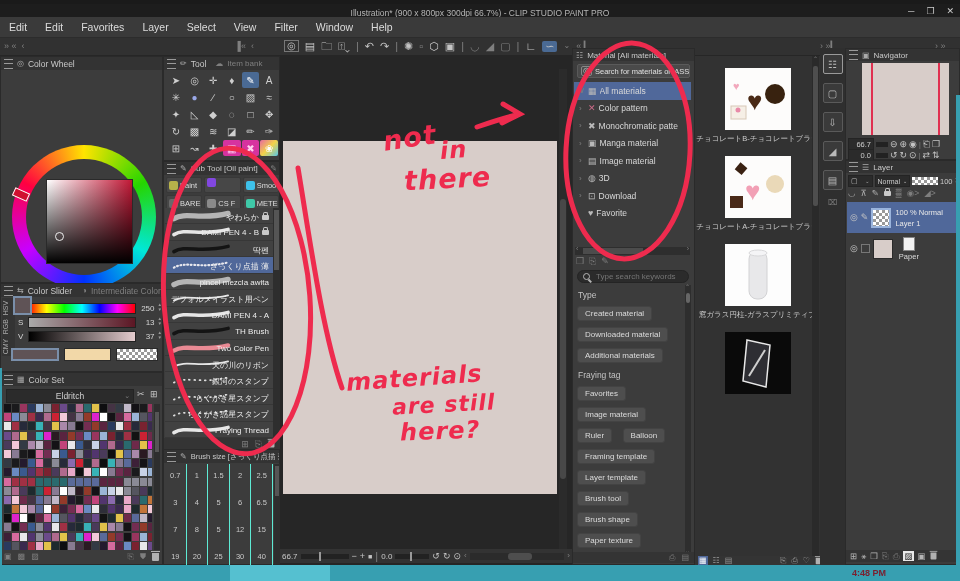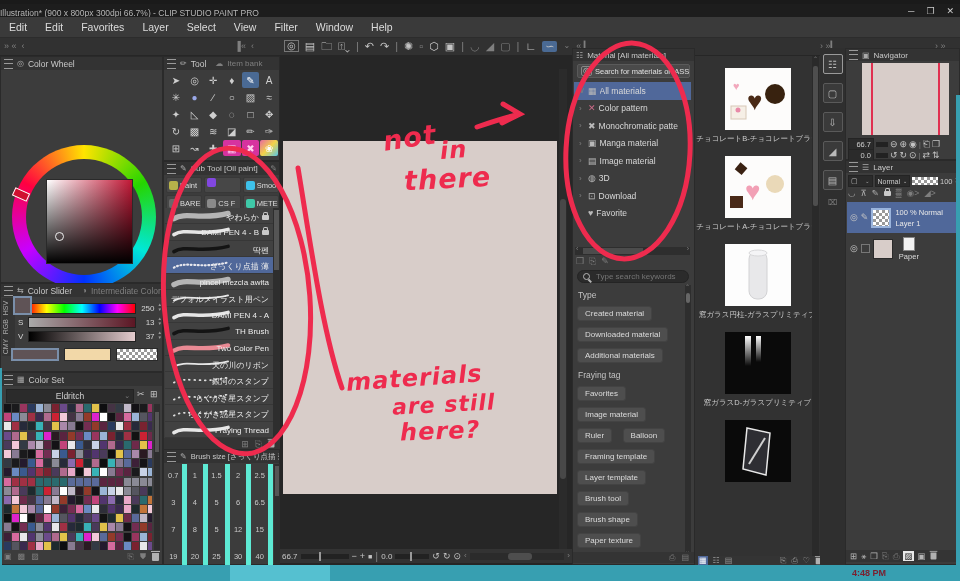--- a/index.html
+++ b/index.html
@@ -32,40 +32,40 @@
   .brush-row.selected{background:#50689a;}
   .brush-row svg{position:absolute;left:2px;top:1px;}
   .brush-label{position:absolute;right:4px;top:4px;font-size:8px;color:#ececec;display:flex;align-items:center;gap:3px;}
   .s-white{stroke:#e6e6e6;stroke-width:4;fill:none;stroke-linecap:round;}
   .s-soft{stroke:#dcdcdc;stroke-width:6;fill:none;opacity:.75;stroke-linecap:round;}
   .s-thin{stroke:#e6e6e6;stroke-width:2;fill:none;stroke-linecap:round;}
   .s-black{stroke:#141414;stroke-width:4;fill:none;stroke-linecap:round;}
   .s-pink{stroke:#e98a94;stroke-width:5;fill:none;stroke-linecap:round;}
   .s-dots{stroke:#e8e8ee;stroke-width:2.5;fill:none;stroke-dasharray:1 3;stroke-linecap:round;}
   .s-scatter{stroke:#dcdcdc;stroke-width:2;fill:none;stroke-dasharray:1 5;stroke-linecap:round;}
-  .bs-cell{width:20%;height:27px;float:left;text-align:center;border-right:5px solid #5eead4;box-sizing:border-box;}
+  .bs-cell{width:20%;height:27px;float:left;text-align:center;border-right:1px solid #5eead4;box-sizing:border-box;}
   .bs-dot{width:var(--d);height:var(--d);border-radius:50%;background:#ececec;margin:4px auto 1px;}
   .bs-num{font-size:7.5px;color:#c9c9c9;}
   .cs-cell{width:7px;height:8px;}
   .tree-row{height:17.5px;display:flex;align-items:center;gap:3px;padding-left:5px;font-size:8.5px;color:#d9d9d9;}
   .tree-row.selected{background:#50689a;}
   .tag-label{font-size:8.5px;color:#c3c3c3;margin:5px 0 2px 4px;}
   .mat-item{width:125px;text-align:center;}
   .mat-thumb{width:66px;height:62px;margin:0 auto;background:#fff;position:relative;overflow:hidden;}
   .mat-label{font-size:7.5px;color:#cccccc;margin-top:4px;white-space:nowrap;overflow:hidden;}
   .ann{position:absolute;color:#ee2b4e;font-weight:bold;font-style:italic;z-index:60;
        font-family:"DejaVu Sans",sans-serif;letter-spacing:1px;}
   .ministep{display:inline-flex;flex-direction:column;font-size:4.5px;color:#9a9a9a;line-height:1.1;}
   .icon-sq{width:20px;height:20px;border:1px solid #5a5a5a;background:#3a3a3a;display:flex;align-items:center;justify-content:center;font-size:10px;color:#b9b9b9;box-sizing:border-box;border-radius:2px;}
   input{outline:none;}
 </style>
 </head>
 <body>
 
-<div class="abs" style="left:0;top:4px;width:960px;height:17px;background:#1d1d1d;display:flex;align-items:center;">
+<div class="abs" style="left:0;top:4px;width:960px;height:17px;background:#1d1d1d;display:flex;align-items:center;justify-content:center;">
   <span style="font-size:8.5px;color:#b5b5b5;">Illustration* (900 x 800px 300dpi 66.7%)  - CLIP STUDIO PAINT PRO</span>
   <span class="abs" style="right:6px;top:2px;display:flex;gap:12px;font-size:9px;color:#cfcfcf;">
     <span>─</span>
     <span>❐</span>
     <span>✕</span>
   </span>
 </div>
 
 <div class="abs" style="left:0;top:17px;width:960px;height:21px;background:#3a3a3a;border-bottom:1px solid #2c2c2c;display:flex;align-items:center;box-sizing:border-box;">
 
@@ -1097,34 +1097,20 @@
 
     <div class="mat-item" style="margin-top:12px;">
       <div class="mat-thumb"><svg width="66" height="62">
           <rect width="66" height="62" fill="#fdfdfd"></rect>
           <rect x="24" y="7" width="18" height="48" rx="8" fill="#e8e8ea" stroke="#d2d2d4"></rect>
           <ellipse cx="33" cy="9" rx="9" ry="3" fill="#f4f4f6" stroke="#d8d8da"></ellipse>
         </svg></div>
       <div class="mat-label">窓ガラス円柱-ガラスプリミティブ</div>
     </div>
 
-    <div class="mat-item" style="margin-top:12px;">
-      <div class="mat-thumb" style="background: rgb(10, 10, 10);"><svg width="66" height="62">
-          <rect width="66" height="62" fill="#0a0a0a"></rect>
-          <defs>
-            <linearGradient id="g1" x1="0" y1="0" x2="0" y2="1">
-              <stop offset="0" stop-color="#fff"></stop>
-              <stop offset="1" stop-color="#fff" stop-opacity="0"></stop>
-            </linearGradient>
-          </defs>
-          <rect x="20" y="4" width="6" height="30" fill="url(#g1)"></rect>
-          <rect x="31" y="4" width="5" height="26" fill="url(#g1)"></rect>
-        </svg></div>
-      <div class="mat-label">窓ガラスD-ガラスプリミティブ</div>
-    </div>
 
     <div class="mat-item" style="margin-top:12px;">
       <div class="mat-thumb" style="background: rgb(10, 10, 10);"><svg width="66" height="62">
           <rect width="66" height="62" fill="#0a0a0a"></rect>
           <path d="M22,8 L45,13 L41,55 L18,49 Z" fill="#2e2e33" stroke="#e8e8e8" stroke-width="1.5"></path>
           <path d="M24,44 L40,18" stroke="#cfcfcf" stroke-width="2"></path>
         </svg></div>
 
     </div>
 

